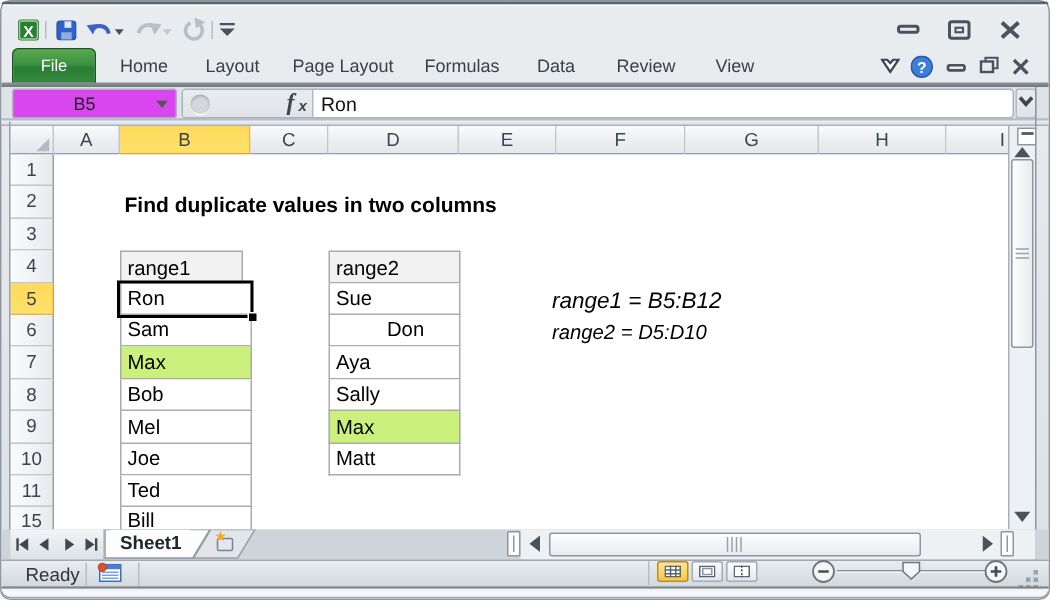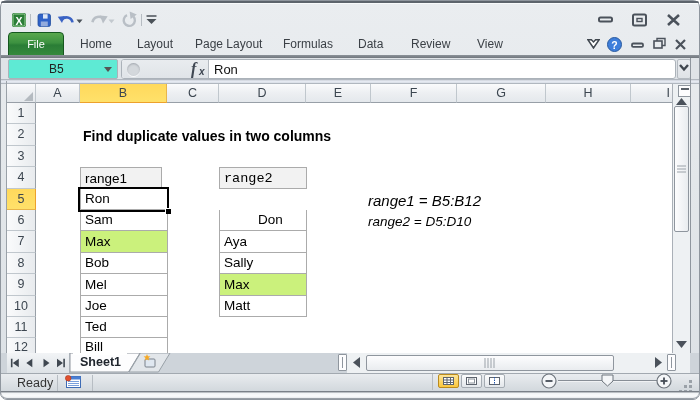--- a/index.html
+++ b/index.html
@@ -114,21 +114,21 @@
       <rect x="2" y="6.5" width="11" height="3.4" rx="1.2" stroke-width="1.8"></rect>
       <rect x="24" y="4" width="8" height="7" stroke-width="1.6"></rect>
       <path d="M 27 4 l 0 -2.5 l 8 0 l 0 7 l -3 0" stroke-width="1.4"></path>
       <path d="M 46 3 L 55 12 M 55 3 L 46 12" stroke-width="2.2"></path>
     </g>
   </svg>
   <div id="ribsep"></div>
 
   <div id="fbar"></div>
   <div class="abs" style="left:1px; top:79px; width:698px; height:5px; background:linear-gradient(#9ea5ad, #e9edf5 40%, #dde2ea 70%, #9aa1a9);"></div>
-  <div class="abs" style="left:8px; top:59px; width:110px; height:20px; background:#5eead4; border:1px solid #abb2b9; border-radius:2px;">
+  <div class="abs" style="left:8px; top:59px; width:110px; height:20px; background:#d946ef; border:1px solid #abb2b9; border-radius:2px;">
     <span style="position:absolute; left:40px; top:2px; font-size:12px; color:#222;">B5</span>
     <svg style="position:absolute; right:5px; top:7px;" width="8" height="5" viewBox="0 0 8 5">
         <path d="M 0 0 l 8 0 l -4 5 z" fill="#555"></path>
       </svg>
   </div>
   <div class="abs" style="left:121px; top:59px; width:555px; height:20px; background:#fff; border:1px solid #abb2b9; border-radius:3px; overflow:hidden;">
     <span style="position:absolute; left:0; top:0; width:87px; height:20px; background:linear-gradient(#e9ecef,#dfe3e7); border-right:1px solid #b4bac0;"></span>
     <span style="position:absolute; left:5px; top:2.5px; width:13px; height:13px; border-radius:50%; background:#d4d8dc; box-shadow:inset 0 1px 2px rgba(120,128,136,.55), 0 1px 0 rgba(255,255,255,.8);"></span>
     <span style="position:absolute; left:69px; top:0px; font-family:'Liberation Serif',serif; font-style:italic; font-weight:bold; font-size:16px; color:#3f4752;">f</span>
     <span style="position:absolute; left:77px; top:6px; font-size:10px; font-style:italic; font-weight:bold; color:#3f4752;">x</span>
@@ -159,37 +159,38 @@
   <div class="rowhdr" style="top:124px; height:22px; line-height:21px;">2</div>
   <div class="rowhdr" style="top:146px; height:21px; line-height:20px;">3</div>
   <div class="rowhdr" style="top:167px; height:22px; line-height:21px;">4</div>
   <div class="rowhdr" style="top:189px; height:21px; line-height:20px; background:linear-gradient(#ffd95c,#ffe16a); border-right:1px solid #eda12c; border-bottom:1px solid #e8b54a;">5</div>
   <div class="rowhdr" style="top:210px; height:21px; line-height:20px;">6</div>
   <div class="rowhdr" style="top:231px; height:22px; line-height:21px;">7</div>
   <div class="rowhdr" style="top:253px; height:21px; line-height:20px;">8</div>
   <div class="rowhdr" style="top:274px; height:22px; line-height:21px;">9</div>
   <div class="rowhdr" style="top:296px; height:21px; line-height:20px;">10</div>
   <div class="rowhdr" style="top:317px; height:21px; line-height:20px;">11</div>
-  <div class="rowhdr" style="top:338px; height:15px; line-height:18px; border-bottom:none;">12</div>
+  <div class="rowhdr" style="top:338px; height:15px; line-height:18px; border-bottom:none;">15</div>
 
   <div id="sheet"></div>
 
   <div class="abs" style="left:83px; top:128px; font-size:14px; font-weight:bold; color:#000;">Find duplicate values in two columns</div>
 
   <div class="cell ctop hdrcell" style="left:80px; top:167px; width:82px; height:22px; line-height:21px;">range1</div>
   <div class="cell" style="left:80px; top:189px; width:88px; height:21px; line-height:20px;">Ron</div>
   <div class="cell" style="left:80px; top:210px; width:88px; height:21px; line-height:20px;">Sam</div>
   <div class="cell green" style="left:80px; top:231px; width:88px; height:22px; line-height:21px;">Max</div>
   <div class="cell" style="left:80px; top:253px; width:88px; height:21px; line-height:20px;">Bob</div>
   <div class="cell" style="left:80px; top:296px; width:88px; height:21px; line-height:20px;">Joe</div>
   <div class="cell" style="left:80px; top:274px; width:88px; height:22px; line-height:21px;">Mel</div>
   <div class="cell" style="left:80px; top:317px; width:88px; height:21px; line-height:20px;">Ted</div>
   <div class="cell" style="left:80px; top:338px; width:88px; height:15px; line-height:18px; border-bottom:none;">Bill</div>
 
-  <div class="cell ctop hdrcell" style="left:219px; top:167px; width:88px; height:22px; line-height:21px;font-family:Liberation Mono, monospace;">range2</div>
+  <div class="cell ctop hdrcell" style="left:219px; top:167px; width:88px; height:22px; line-height:21px;">range2</div>
+  <div class="cell" style="left:219px; top:189px; width:88px; height:21px; line-height:20px;">Sue</div>
   <div class="cell" style="left:219px; top:210px; width:88px; height:21px; line-height:20px;padding-left:38px;">Don</div>
   <div class="cell" style="left:219px; top:231px; width:88px; height:22px; line-height:21px;">Aya</div>
   <div class="cell" style="left:219px; top:253px; width:88px; height:21px; line-height:20px;">Sally</div>
   <div class="cell green" style="left:219px; top:274px; width:88px; height:22px; line-height:21px;">Max</div>
   <div class="cell" style="left:219px; top:296px; width:88px; height:21px; line-height:20px;">Matt</div>
 
   <div class="abs" style="left:78px; top:187px; width:91px; height:25px; border:2.5px solid #000;"></div>
   <div class="abs" style="left:165px; top:208px; width:6px; height:6px; background:#fff;"></div>
   <div class="abs" style="left:166px; top:209px; width:5px; height:5px; background:#000;"></div>
 

